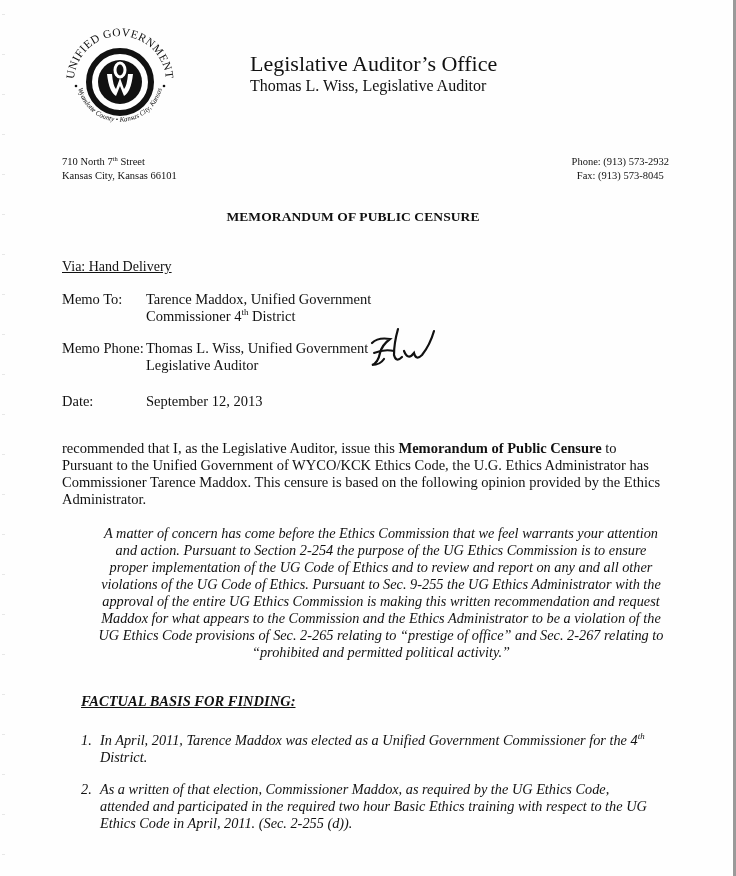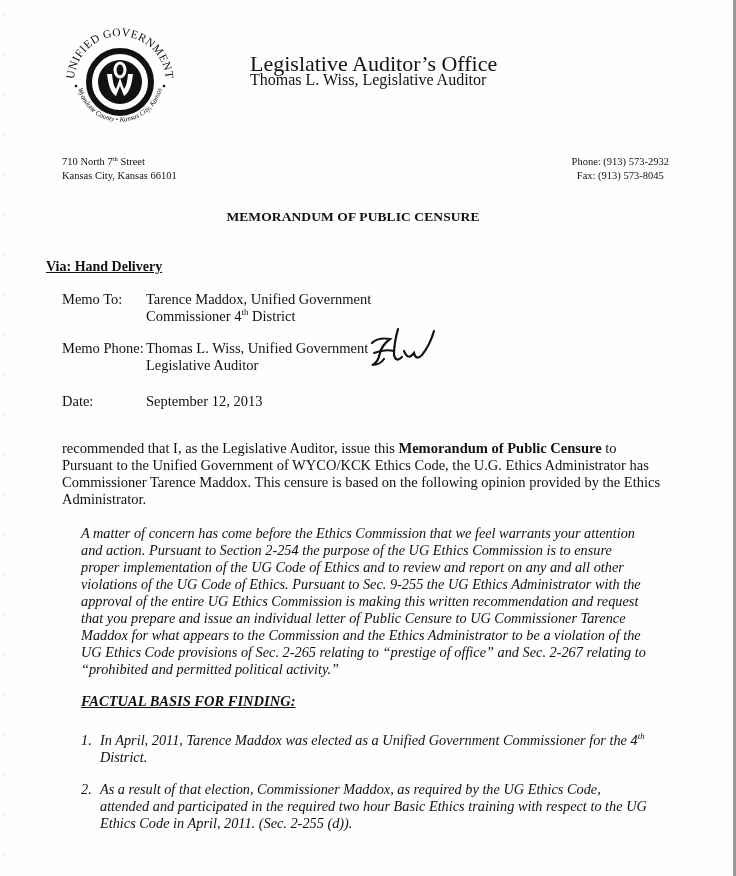--- a/index.html
+++ b/index.html
@@ -45,21 +45,21 @@
 
     .header-title {
       position: absolute;
       left: 250px; top: 52px;
       font-size: 22px;
       line-height: 24px;
       white-space: nowrap;
     }
     .header-subtitle {
       position: absolute;
-      left: 250px; top: 71px;
+      left: 250px; top: 77px;
       font-size: 16px;
       line-height: 18px;
       white-space: nowrap;
       text-align: right;
     }
 
     .address {
       position: absolute;
       left: 62px; top: 155px;
       font-size: 10.5px;
@@ -78,23 +78,23 @@
       position: absolute;
       left: 0; width: 706px; top: 209px;
       text-align: center;
       font-size: 13.5px;
       font-weight: bold;
       letter-spacing: 0.1px;
     }
 
     .delivery {
       position: absolute;
-      left: 46px; top: 259px;
+      left: 62px; top: 259px;
       font-size: 14px;
-      font-weight: bold;
+      font-weight: normal;
       text-decoration: underline;
     }
 
     .memo-row {
       position: absolute;
       left: 62px;
       font-size: 14.5px;
       line-height: 17px;
     }
     .memo-row .lbl {
@@ -124,21 +124,21 @@
     .para .line { display: block; white-space: nowrap; }
 
     .quote {
       position: absolute;
       left: 81px; top: 525px;
       width: 600px;
       font-size: 14.3px;
       line-height: 17px;
       font-style: italic;
     }
-    .quote .line { display: block; white-space: nowrap; }
+    .quote .line { display: block; white-space: nowrap; text-align: center; }
 
     .section-heading {
       position: absolute;
       left: 81px; top: 693px;
       font-size: 14.5px;
       font-style: italic;
       font-weight: bold;
       text-decoration: underline;
       text-align: right;
     }
@@ -238,39 +238,38 @@
     <span class="line">Commissioner Tarence Maddox.  This censure is based on the following opinion provided by the Ethics</span>
     <span class="line">Administrator.</span>
   </div>
 
   <div class="quote">
     <span class="line">A matter of concern has come before the Ethics Commission that we feel warrants your attention</span>
     <span class="line">and action. Pursuant to Section 2-254 the purpose of the UG Ethics Commission is to ensure</span>
     <span class="line">proper implementation of the UG Code of Ethics and to review and report on any and all other</span>
     <span class="line">violations of the UG Code of Ethics. Pursuant to Sec. 9-255 the UG Ethics Administrator with the</span>
     <span class="line">approval of the entire UG Ethics Commission is making this written recommendation and request</span>
-    <span class="line">that you prepare and issue an individual letter of Public Censure to UG Commissioner Tarence</span>
     <span class="line">Maddox for what appears to the Commission and the Ethics Administrator to be a violation of the</span>
     <span class="line">UG Ethics Code provisions of Sec. 2-265 relating to “prestige of office” and Sec. 2-267 relating to</span>
     <span class="line">“prohibited and permitted political activity.”</span>
   </div>
 
   <div class="section-heading">FACTUAL BASIS FOR FINDING:</div>
 
   <div class="finding" style="top:732px;">
     <span class="num">1.</span>
     <span class="body">
       <span class="line"><span>In April, 2011, Tarence Maddox was elected as a Unified Government Commissioner for the 4</span><sup>th</sup></span>
       <span class="line">District.</span>
     </span>
   </div>
 
   <div class="finding" style="top:781px;">
     <span class="num">2.</span>
     <span class="body">
-      <span class="line">As a result of that election, Commissioner Maddox, as required by the UG Ethics Code,</span>
+      <span class="line">As a written of that election, Commissioner Maddox, as required by the UG Ethics Code,</span>
       <span class="line">attended and participated in the required two hour Basic Ethics training with respect to the UG</span>
       <span class="line">Ethics Code in April, 2011. (Sec. 2-255 (d)).</span>
     </span>
   </div>
 </div>
 
 <div class="right-edge"></div>
 
 </body></html>

